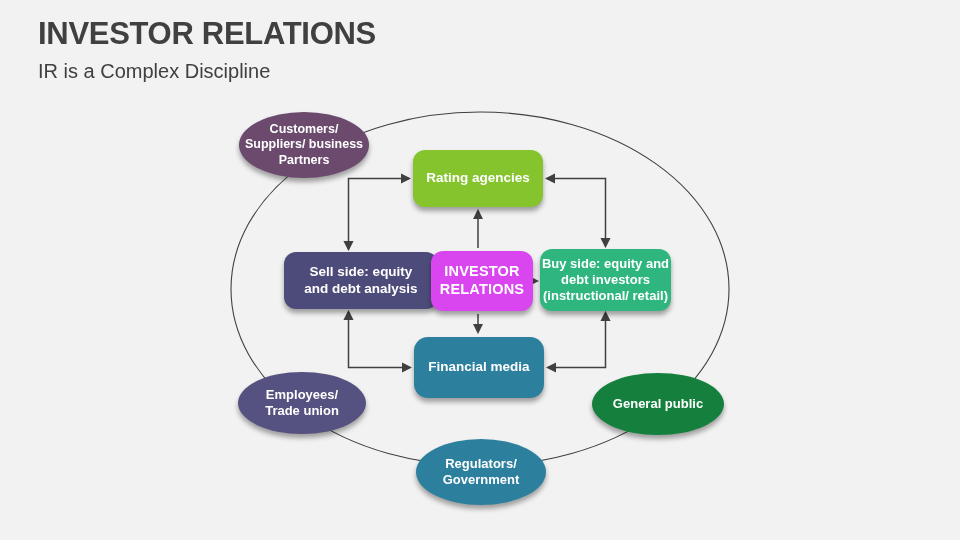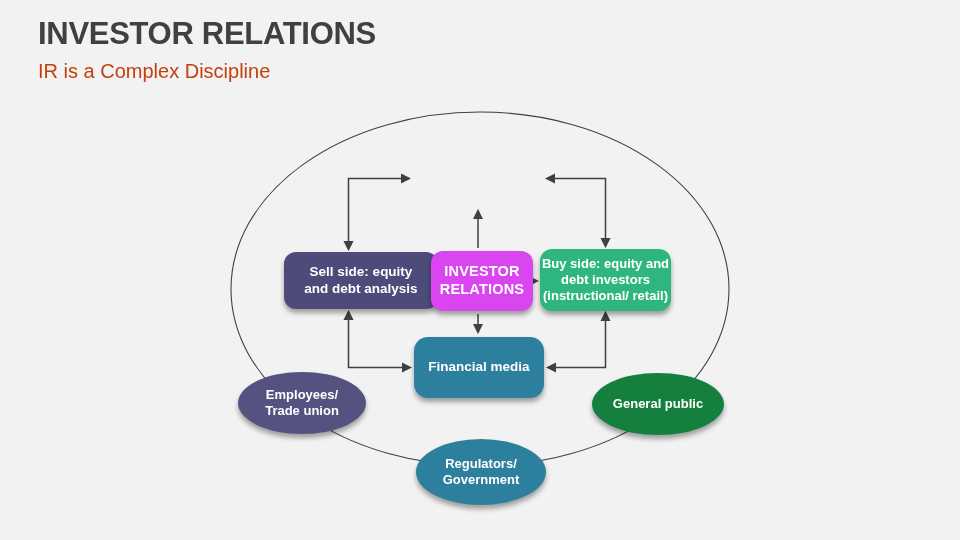--- a/index.html
+++ b/index.html
@@ -1,19 +1,19 @@
 <!DOCTYPE html>
 <html><head>
 <meta charset="utf-8">
 <style>
   html,body{margin:0;padding:0;}
   body{font-family:"Liberation Sans", sans-serif;}
   .slide{position:relative;width:960px;height:540px;overflow:hidden;background:#f2f2f2;}
   .page-title{position:absolute;left:38px;top:16px;font-size:31px;font-weight:bold;color:#404040;letter-spacing:-0.3px;}
-  .page-subtitle{position:absolute;left:38px;top:60px;font-size:20px;font-weight:normal;color:#c2410c;}
+  .page-subtitle{position:absolute;left:38px;top:60px;font-size:20px;font-weight:normal;color:#404040;}
   svg.connectors{position:absolute;left:0;top:0;width:960px;height:540px;z-index:1;}
   .shape{position:absolute;z-index:2;display:flex;align-items:center;justify-content:center;
          text-align:center;color:#ffffff;font-weight:bold;white-space:pre-line;
          box-shadow:0 4px 5px rgba(0,0,0,0.35);line-height:1.22;}
   .box{border-radius:12px;}
   .oval{border-radius:50%;}
   .box-rating{left:413px;top:150px;width:130px;height:57px;font-size:13.5px;}
   .box-sell{left:284px;top:252px;width:154px;height:57px;font-size:13.5px;}
   .box-center{left:431px;top:251px;width:102px;height:60px;font-size:14.5px;letter-spacing:0.2px;}
   .box-buy{left:540px;top:249px;width:131px;height:62px;font-size:13px;}
@@ -45,33 +45,37 @@
     <path d="M 478 314 L 478 332" fill="none" stroke-width="1.5" marker-end="url(#arr)" stroke="#404040"></path>
     <path d="M 430 281 L 418 281" fill="none" stroke-width="1.5" marker-end="url(#arr)" stroke="#404040"></path>
     <path d="M 534 281 L 537 281" fill="none" stroke-width="1.5" marker-end="url(#arr)" stroke="#404040"></path>
 
     <path d="M 348.5 249 L 348.5 178.5 L 409 178.5" fill="none" stroke-width="1.5" marker-start="url(#arr)" marker-end="url(#arr)" stroke="#404040"></path>
     <path d="M 605.5 246 L 605.5 178.5 L 547 178.5" fill="none" stroke-width="1.5" marker-start="url(#arr)" marker-end="url(#arr)" stroke="#404040"></path>
     <path d="M 348.5 312 L 348.5 367.5 L 410 367.5" fill="none" stroke-width="1.5" marker-start="url(#arr)" marker-end="url(#arr)" stroke="#404040"></path>
     <path d="M 605.5 313 L 605.5 367.5 L 548 367.5" fill="none" stroke-width="1.5" marker-start="url(#arr)" marker-end="url(#arr)" stroke="#404040"></path>
   </svg>
 
+  <div class="shape box box-rating" style="background: rgb(133, 196, 45);">Rating agencies</div>
 
   <div class="shape box box-sell" style="background: rgb(77, 75, 121);">Sell side: equity
 and debt analysis</div>
 
   <div class="shape box box-center" style="background: #d946ef;">INVESTOR
 RELATIONS</div>
 
   <div class="shape box box-buy" style="background: rgb(47, 182, 127);">Buy side: equity and
 debt investors
 (instructional/ retail)</div>
 
   <div class="shape box box-financial" style="background: rgb(45, 127, 158);">Financial media</div>
 
+  <div class="shape oval oval-customers" style="background: rgb(107, 74, 109);">Customers/
+Suppliers/ business
+Partners</div>
 
 
   <div class="shape oval oval-employees" style="background: rgb(85, 81, 129);">Employees/
 Trade union</div>
 
   <div class="shape oval oval-general" style="background: #15803d;">General public</div>
 
   <div class="shape oval oval-regulators" style="background: rgb(45, 127, 158);">Regulators/
 Government</div>
 

